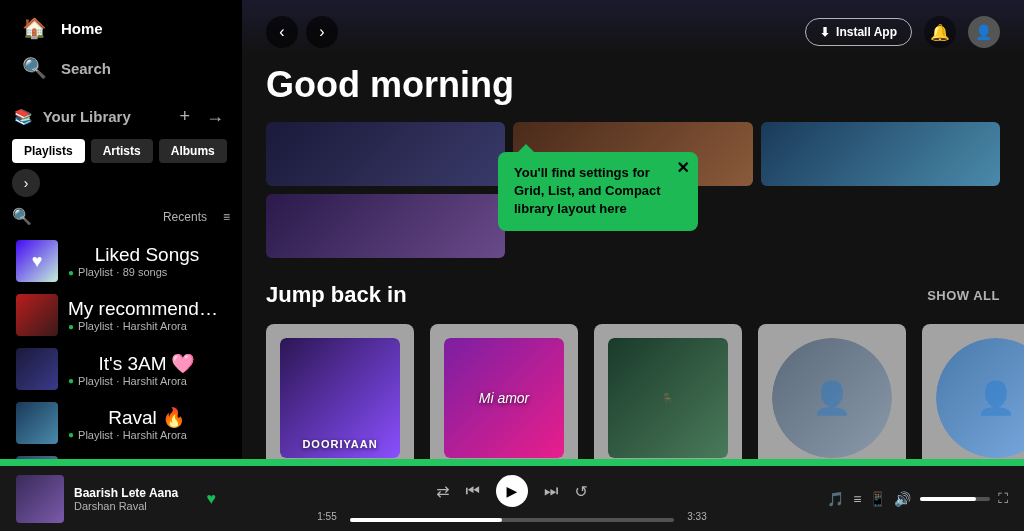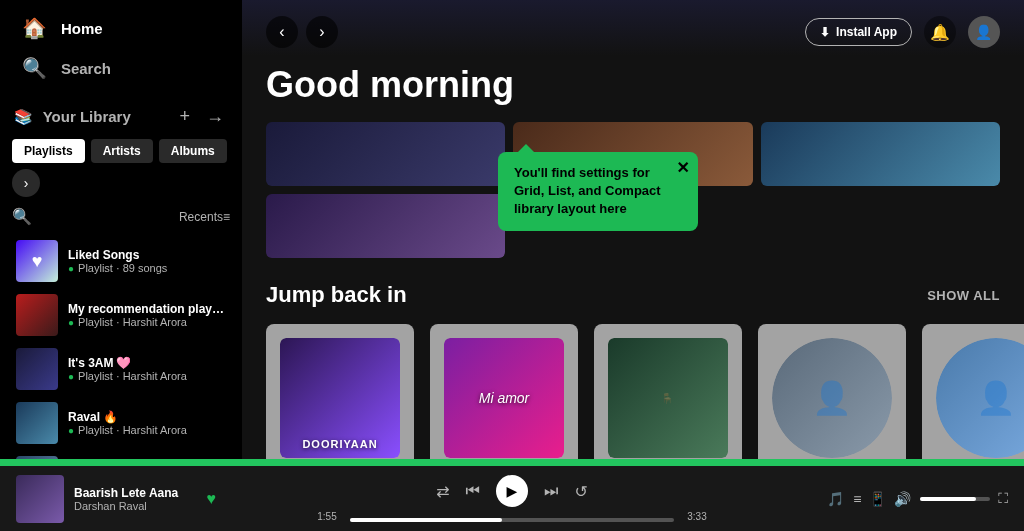--- a/index.html
+++ b/index.html
@@ -108,21 +108,21 @@
       justify-content: center;
     }
 
     .search-sort-bar {
       display: flex;
       align-items: center;
       justify-content: space-between;
       padding: 4px 12px;
     }
     .search-sort-bar .search-icon { font-size: 16px; color: #b3b3b3; cursor: pointer; }
-    .recents-label { font-size: 12px; color: #b3b3b3; display: flex; align-items: center; gap: 0; cursor: pointer; }
+    .recents-label { font-size: 12px; color: #b3b3b3; display: flex; align-items: center; gap: 16px; cursor: pointer; }
 
     .playlist-list {
       flex: 1;
       overflow-y: auto;
       padding: 4px 0;
     }
     .playlist-list::-webkit-scrollbar { width: 4px; }
     .playlist-list::-webkit-scrollbar-thumb { background: #555; border-radius: 2px; }
 
     .playlist-item {
@@ -142,21 +142,21 @@
       flex-shrink: 0;
       display: flex;
       align-items: center;
       justify-content: center;
       font-size: 18px;
       overflow: hidden;
     }
     .playlist-thumb.liked { background: linear-gradient(135deg, #450af5, #c4efd9); border-radius: 4px; }
 
     .playlist-info { flex: 1; overflow: hidden; }
-    .playlist-name { font-size: 12px; font-weight: 700; white-space: nowrap; overflow: hidden; text-overflow: ellipsis; }
+    .playlist-name { font-size: 19px; font-weight: 400; white-space: nowrap; overflow: hidden; text-overflow: ellipsis; text-align: center; }
     .playlist-sub { font-size: 11px; color: #b3b3b3; display: flex; align-items: center; gap: 4px; white-space: nowrap; overflow: hidden; text-overflow: ellipsis; }
     .green-dot { color: #1db954; font-size: 10px; }
 
     
     .main-content {
       flex: 1;
       background: #121212;
       overflow-y: auto;
       position: relative;
     }

